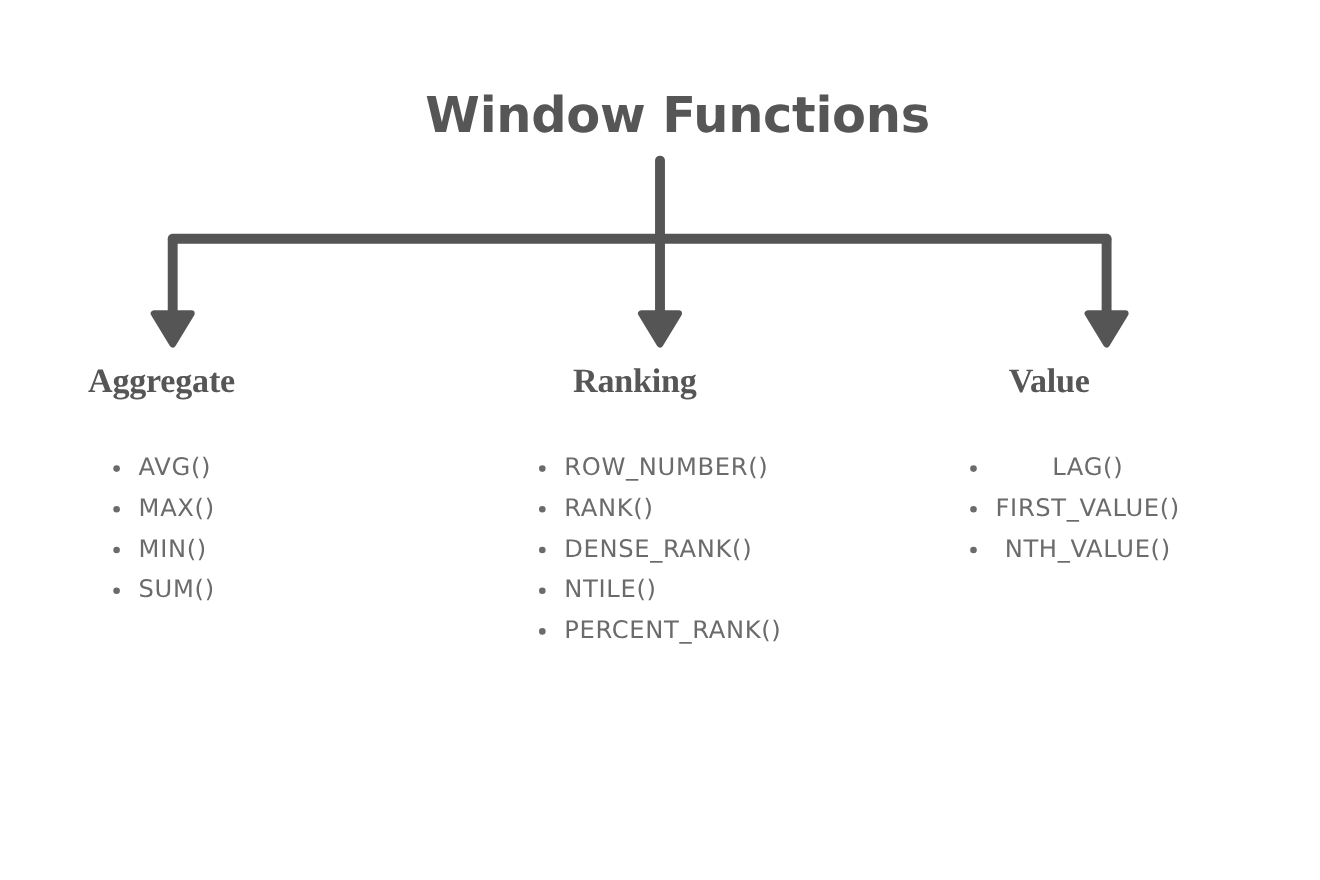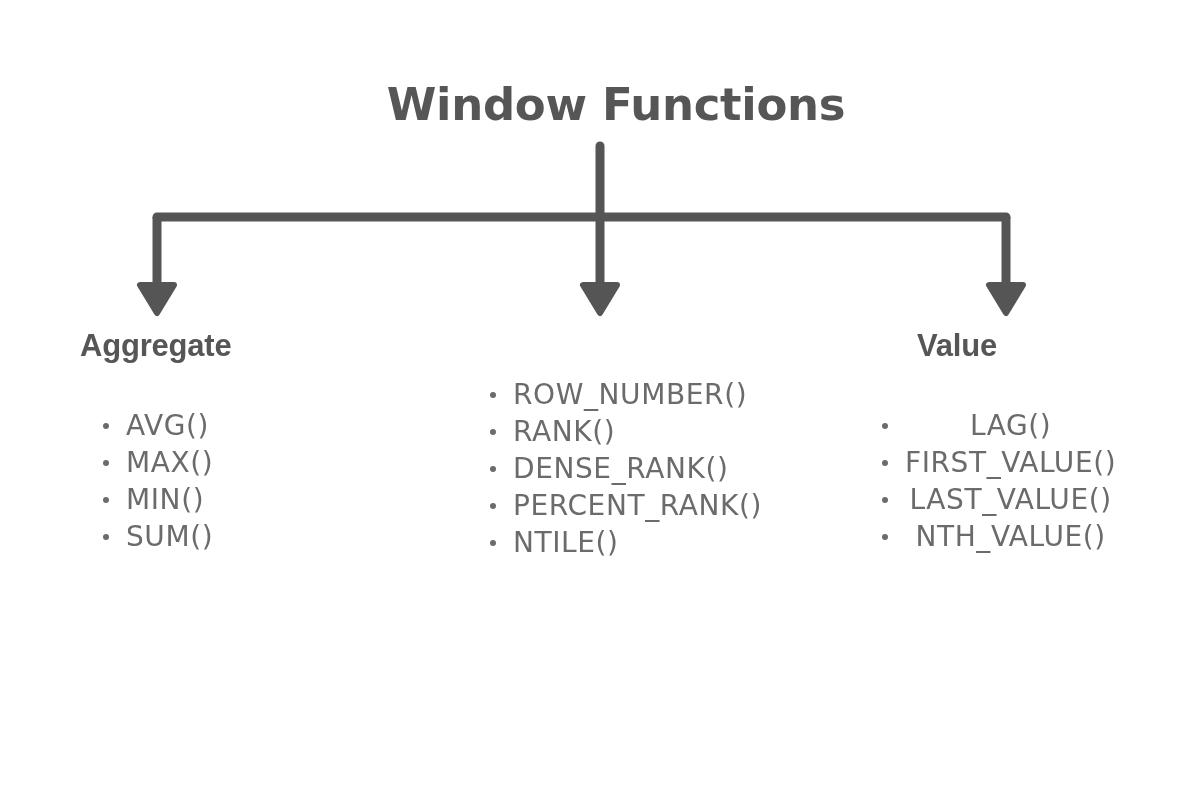--- a/index.html
+++ b/index.html
@@ -45,39 +45,39 @@
     height: 800px;
     pointer-events: none;
   }
 
   
   .branch {
     position: absolute;
     top: 330px;
   }
   .branch-heading {
-    font-family: Liberation Sans, sans-serif;
+    font-family: Liberation Serif, serif;
     font-size: 31px;
     font-weight: bold;
     letter-spacing: -0.2px;
     color: #565656;
     line-height: 1.0;
     white-space: nowrap;
     margin: 0;
   }
   .branch-list {
     list-style: none;
     margin: 0;
     padding: 0;
     margin-top: 46px;
   }
   .branch-list li {
     position: relative;
     font-family: "DejaVu Sans", sans-serif;
-    font-size: 28px;
+    font-size: 22px;
     font-weight: normal;
     letter-spacing: 0.6px;
     color: #6b6b6b;
     line-height: 37px;
     white-space: nowrap;
     padding-left: 23px;
   }
   .branch-list li .bullet-dot {
     position: absolute;
     left: 0;
@@ -137,59 +137,56 @@
         <span>MIN()</span>
       </li>
       <li>
         <span class="bullet-dot"></span>
         <span>SUM()</span>
       </li>
     </ul>
   </div>
 
   <div class="branch" id="branch-ranking">
+    <div class="branch-heading">Ranking</div>
     <ul class="branch-list">
       <li>
         <span class="bullet-dot"></span>
         <span>ROW_NUMBER()</span>
       </li>
       <li>
         <span class="bullet-dot"></span>
         <span>RANK()</span>
       </li>
       <li>
         <span class="bullet-dot"></span>
         <span>DENSE_RANK()</span>
       </li>
       <li>
         <span class="bullet-dot"></span>
-        <span>PERCENT_RANK()</span>
+        <span>NTILE()</span>
       </li>
       <li>
         <span class="bullet-dot"></span>
-        <span>NTILE()</span>
+        <span>PERCENT_RANK()</span>
       </li>
     </ul>
   </div>
 
   <div class="branch" id="branch-value">
     <div class="branch-heading">Value</div>
     <ul class="branch-list">
       <li>
         <span class="bullet-dot"></span>
         <span>LAG()</span>
       </li>
       <li>
         <span class="bullet-dot"></span>
         <span>FIRST_VALUE()</span>
       </li>
       <li>
         <span class="bullet-dot"></span>
-        <span>LAST_VALUE()</span>
-      </li>
-      <li>
-        <span class="bullet-dot"></span>
         <span>NTH_VALUE()</span>
       </li>
     </ul>
   </div>
 
 </div>
 
 </body></html>

